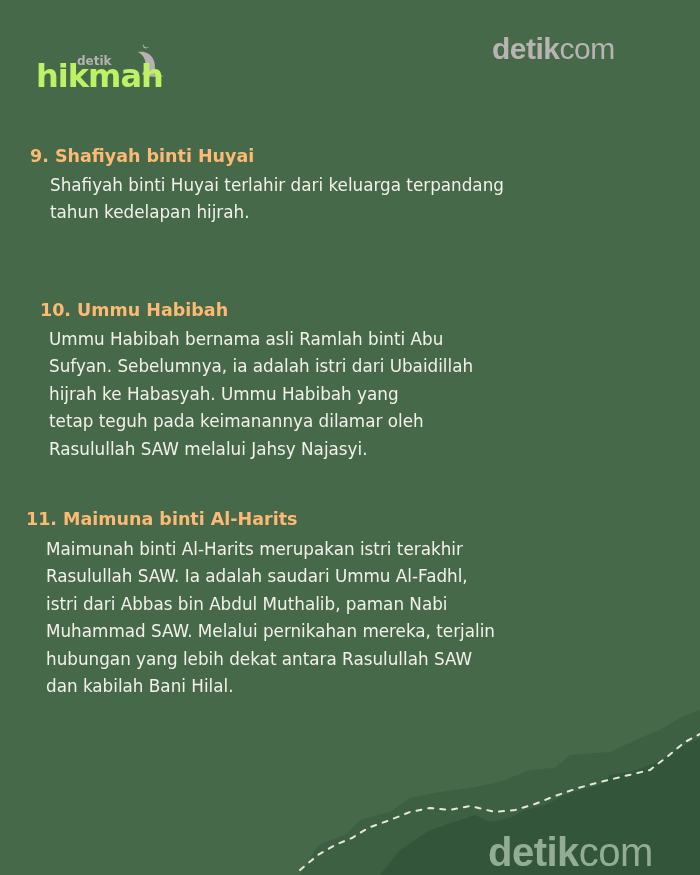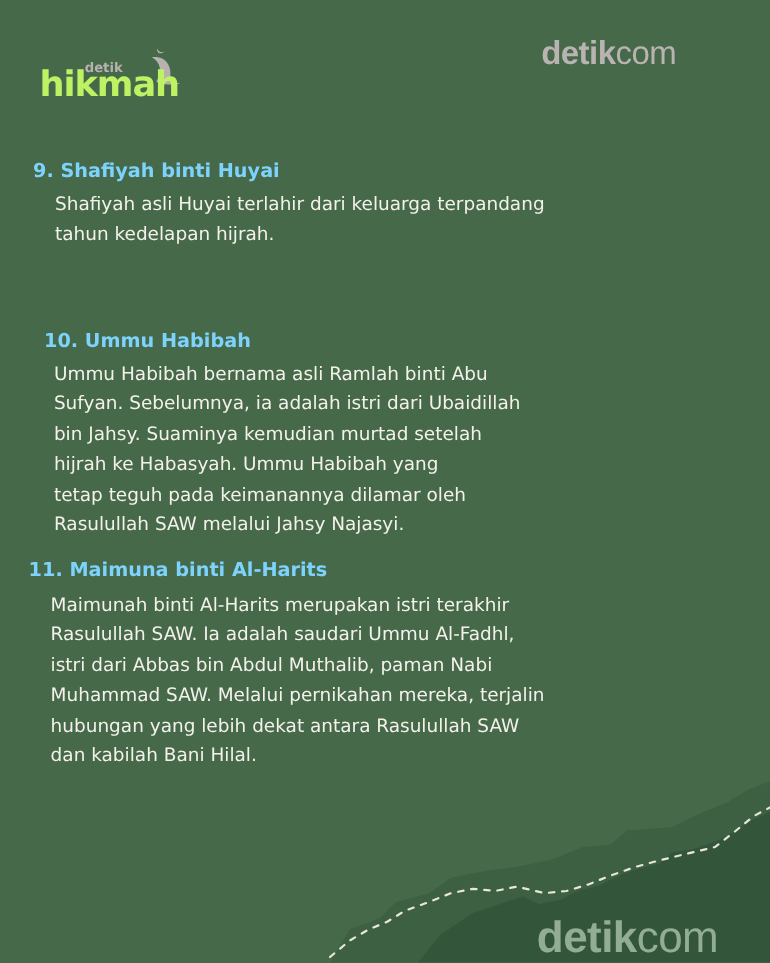--- a/index.html
+++ b/index.html
@@ -24,21 +24,21 @@
   .logo-detik-top {
     position: absolute; left: 492px; top: 34px;
     font-size: 30px; color: #b9b3b2; letter-spacing: -0.5px;
     font-family: "Liberation Sans", sans-serif; line-height: 1;
   }
   .logo-detik-top b, .logo-detik-bottom b { font-weight: bold; }
   .logo-detik-top span, .logo-detik-bottom span { font-weight: normal; }
 
   .section { position: absolute; left: 0; width: 700px; }
   .heading {
-    position: absolute; color: #7dd3fc; font-weight: bold;
+    position: absolute; color: #fdba74; font-weight: bold;
     font-size: 17.5px; line-height: 22px; white-space: nowrap;
     font-family: "DejaVu Sans", sans-serif;
   }
   .body-lines { position: absolute; }
   .body-line {
     color: #f3f1ea; font-size: 16.8px; line-height: 27.4px; white-space: nowrap;
     font-family: "DejaVu Sans", sans-serif;
   }
 
   .mountain { position: absolute; left: 0; top: 700px; width: 700px; height: 175px; }
@@ -60,31 +60,30 @@
   <span class="big">hikmah</span>
 </div>
 
 <div class="logo-detik-top">
   <b>detik</b><span>com</span>
 </div>
 
 <div class="section">
   <div class="heading" style="left:30px; top:145px;">9. Shafiyah binti Huyai</div>
   <div class="body-lines" style="left:50px; top:172px;">
-    <div class="body-line">Shafiyah asli Huyai terlahir dari keluarga terpandang</div>
+    <div class="body-line">Shafiyah binti Huyai terlahir dari keluarga terpandang</div>
     <div class="body-line">tahun kedelapan hijrah.</div>
   </div>
 </div>
 
 <div class="section">
   <div class="heading" style="left:40px; top:299px;">10. Ummu Habibah</div>
   <div class="body-lines" style="left:49px; top:326px;">
     <div class="body-line">Ummu Habibah bernama asli Ramlah binti Abu</div>
     <div class="body-line">Sufyan. Sebelumnya, ia adalah istri dari Ubaidillah</div>
-    <div class="body-line">bin Jahsy. Suaminya kemudian murtad setelah</div>
     <div class="body-line">hijrah ke Habasyah. Ummu Habibah yang</div>
     <div class="body-line">tetap teguh pada keimanannya dilamar oleh</div>
     <div class="body-line">Rasulullah SAW melalui Jahsy Najasyi.</div>
   </div>
 </div>
 
 <div class="section">
   <div class="heading" style="left:26px; top:508px;">11. Maimuna binti Al-Harits</div>
   <div class="body-lines" style="left:46px; top:536px;">
     <div class="body-line">Maimunah binti Al-Harits merupakan istri terakhir</div>

